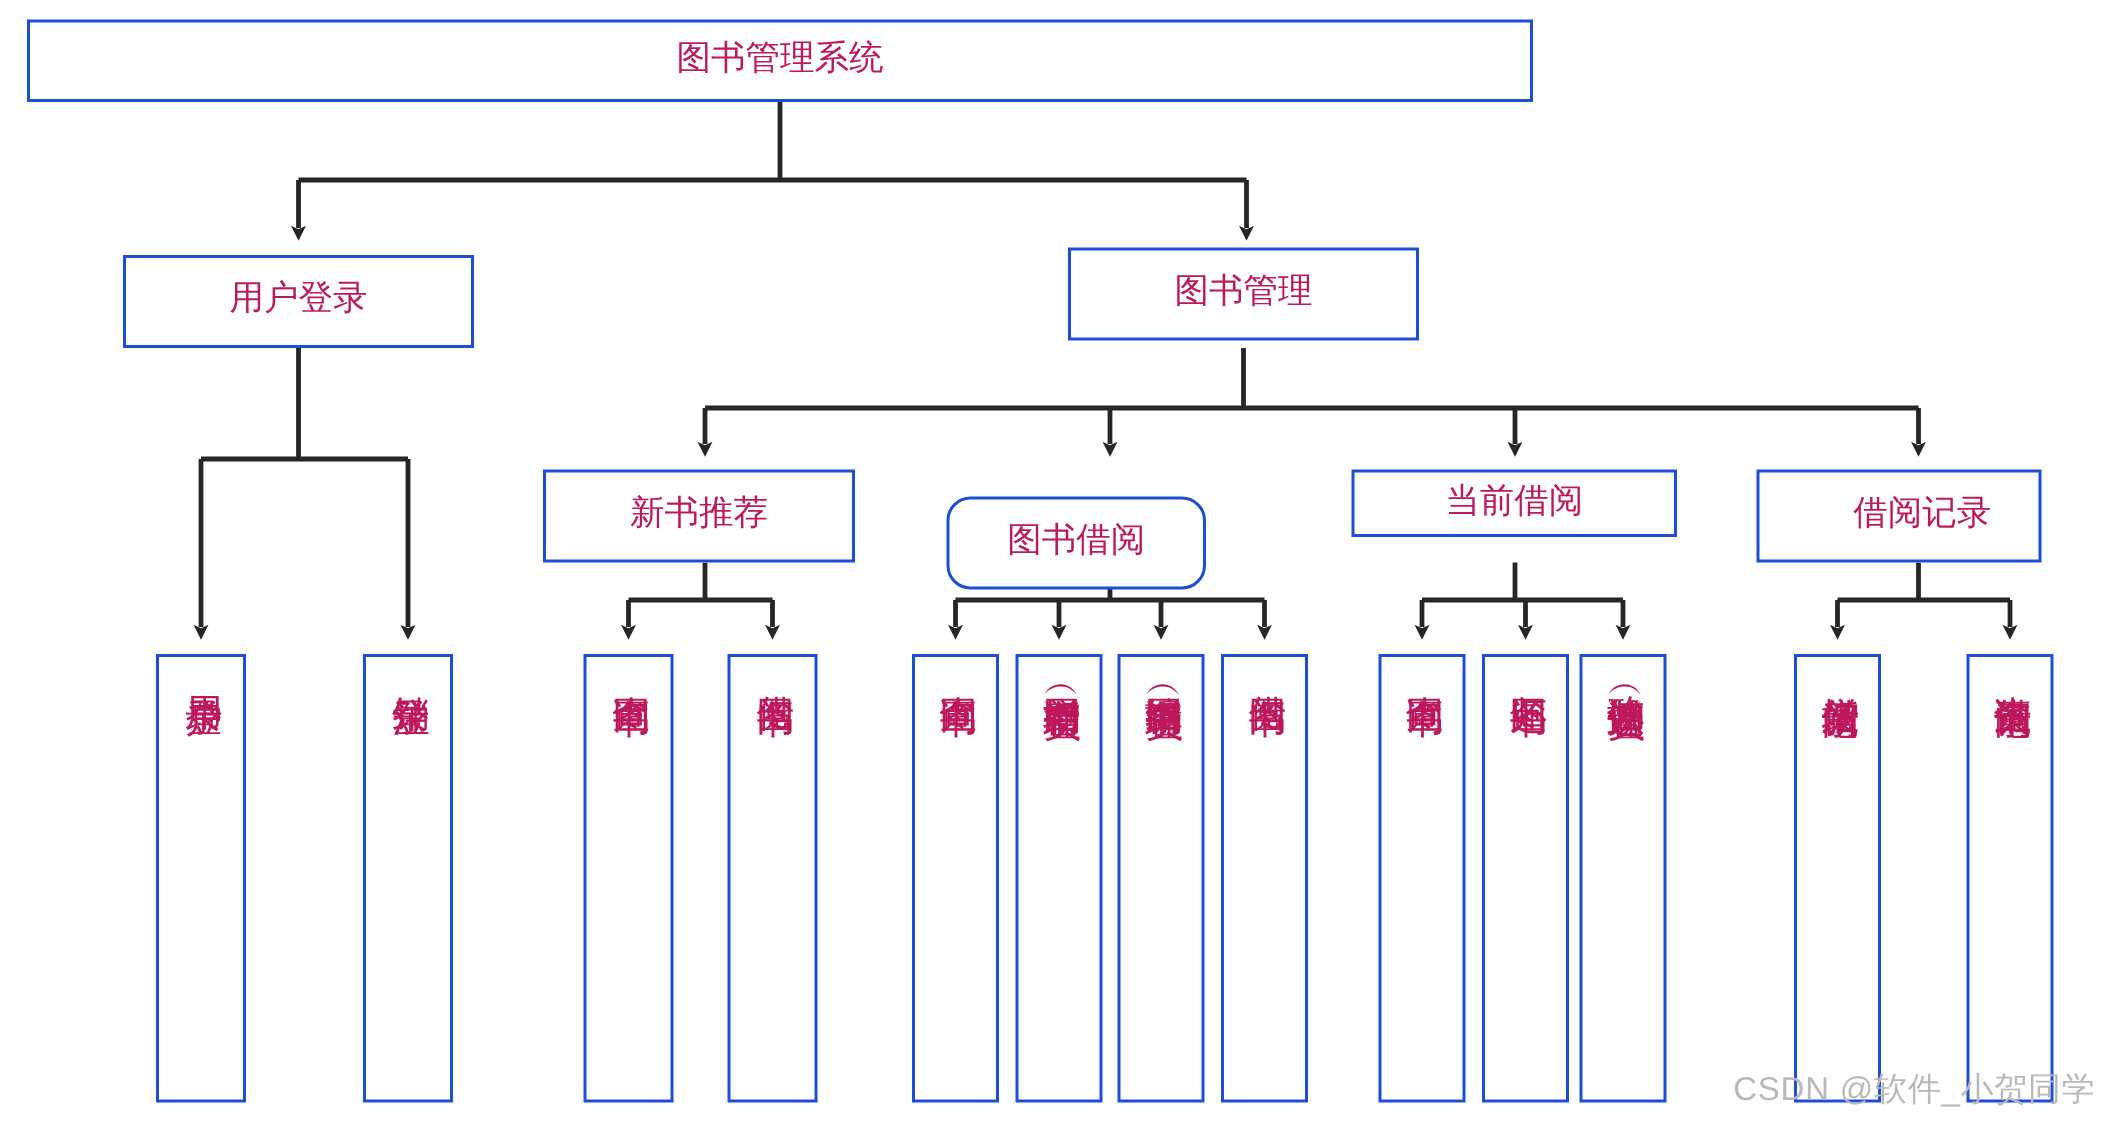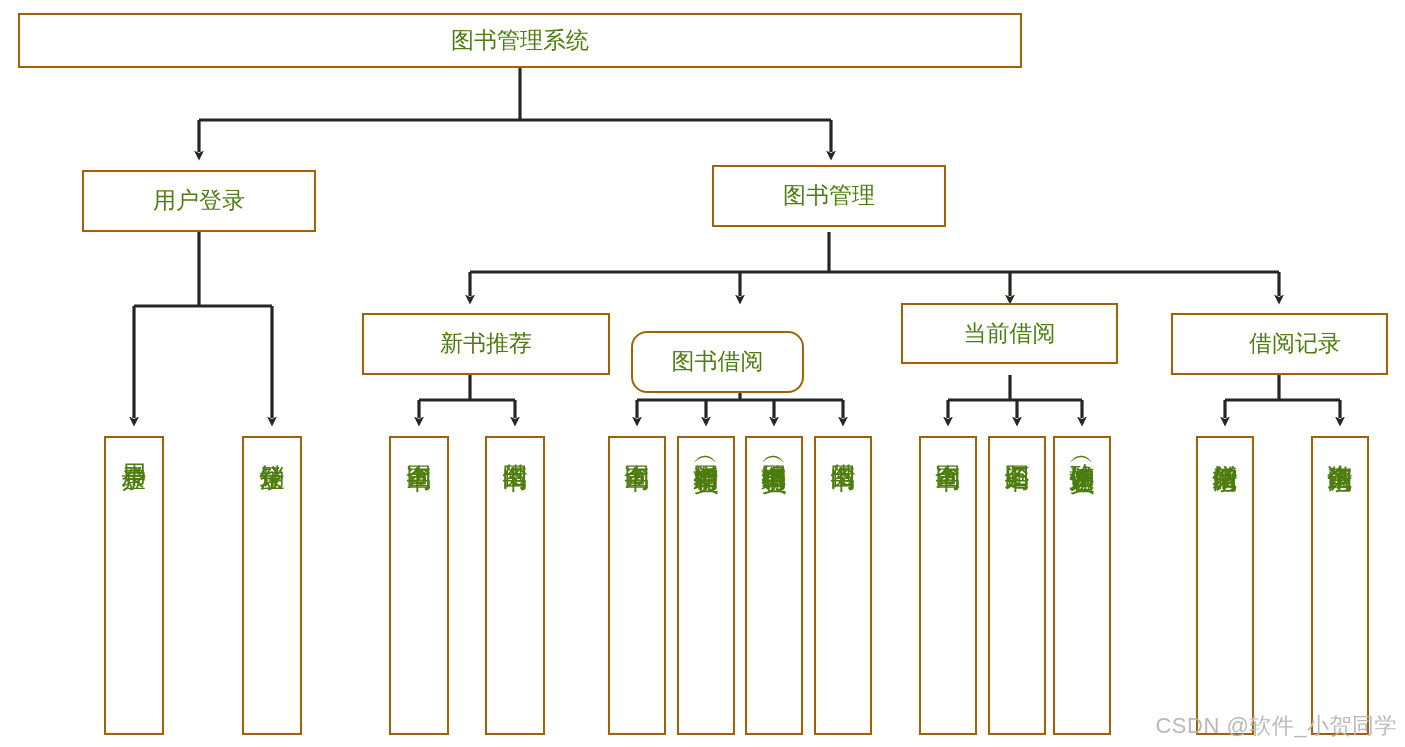--- a/index.html
+++ b/index.html
@@ -24,25 +24,26 @@
     left: 0;
     top: 0;
     width: 1405px;
     height: 747px;
     pointer-events: none;
   }
   .node {
     position: absolute;
     box-sizing: border-box;
     background: #ffffff;
-    border: 2px solid #a16207;
+    border: 2px solid #1d4ed8;
     display: flex;
     align-items: center;
     justify-content: center;
-    color: #4d7c0f;
+    color: #be185d;
+    font-family: Liberation Mono, monospace;
   }
   .node .label {
     display: block;
     text-align: center;
     line-height: 1.18;
     white-space: nowrap;
   }
   .node.horizontal .label {
     font-size: 23px;
   }
@@ -135,30 +136,30 @@
     <span class="label">图书管理系统</span>
   </div>
 
   <div class="node horizontal" style="left:82px; top:170px; width:234px; height:62px;">
     <span class="label">用户登录</span>
   </div>
   <div class="node horizontal" style="left:712px; top:165px; width:234px; height:62px;">
     <span class="label">图书管理</span>
   </div>
 
-  <div class="node horizontal" style="left:362px; top:313px; width:248px; height:62px;">
+  <div class="node horizontal" style="left:362px; top:313px; width:208px; height:62px;">
     <span class="label">新书推荐</span>
   </div>
   <div class="node horizontal" style="left:631px; top:331px; width:173px; height:62px;border-radius:16px;">
     <span class="label">图书借阅</span>
   </div>
-  <div class="node horizontal" style="left:901px; top:303px; width:217px; height:61px;">
+  <div class="node horizontal" style="left:901px; top:313px; width:217px; height:45px;">
     <span class="label">当前借阅</span>
   </div>
-  <div class="node horizontal" style="left:1171px; top:313px; width:217px; height:62px;padding-left:31px;">
+  <div class="node horizontal" style="left:1171px; top:313px; width:190px; height:62px;padding-left:31px;">
     <span class="label">借阅记录</span>
   </div>
 
   <div class="node vertical" style="left:104px; top:436px; width:60px; height:299px;">
     <span class="label">用户登录</span>
   </div>
   <div class="node vertical" style="left:242px; top:436px; width:60px; height:299px;">
     <span class="label">注销登录</span>
   </div>
 

